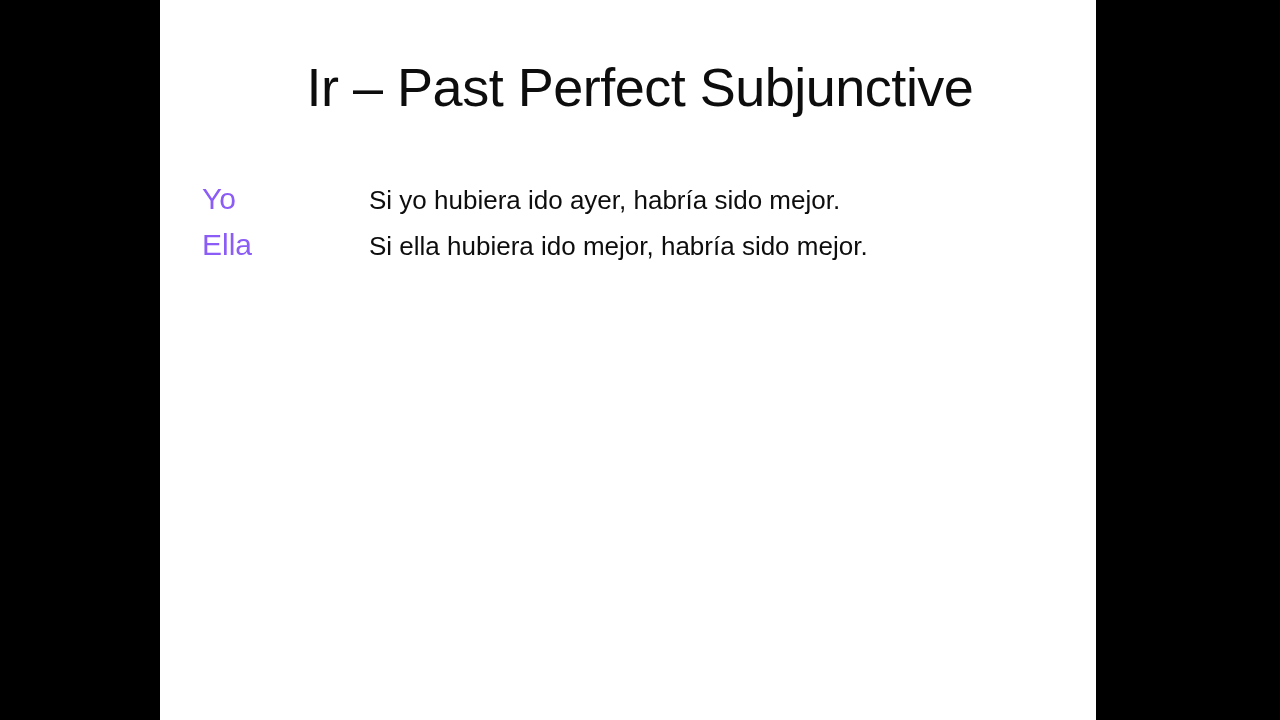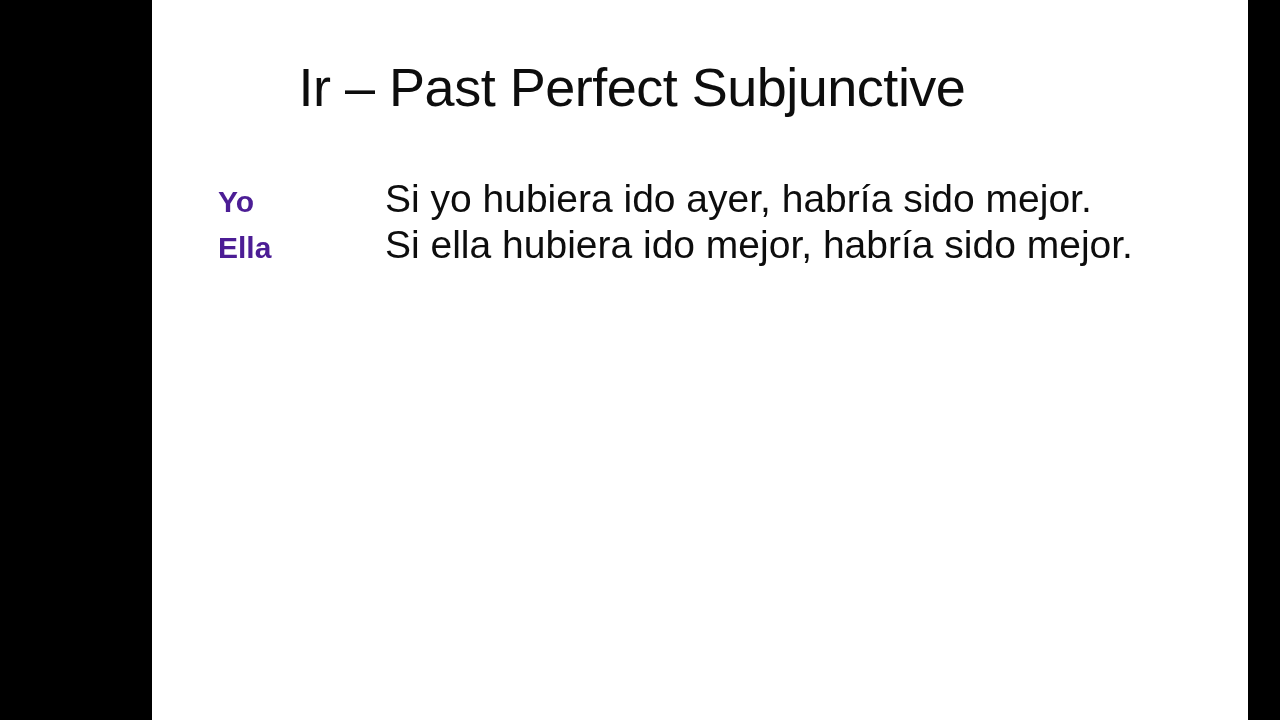--- a/index.html
+++ b/index.html
@@ -25,22 +25,22 @@
     height: 720px;
     background: #000000;
   }
   .letterbox.left  { left: 0;   width: 160px; }
   .letterbox.right { left: 1120px; width: 160px; }
 
   
   #slide-canvas {
     position: absolute;
     top: 0;
-    left: 152px;
-    width: 1096px;
+    left: 160px;
+    width: 936px;
     height: 720px;
     background: #ffffff;
   }
 
   #slide-title {
     position: absolute;
     top: 55px;
     left: 0;
     width: 960px;
     text-align: center;
@@ -64,31 +64,30 @@
     display: flex;
     align-items: baseline;
     height: 46px;
   }
 
   .pronoun-cell {
     width: 167px;
     flex: 0 0 167px;
     font-family: "Liberation Sans", "DejaVu Sans", sans-serif;
     font-size: 30px;
-    font-weight: 700;
+    font-weight: 400;
     line-height: 46px;
-    color: #4c1d95;
+    color: #8b5cf6;
     white-space: nowrap;
-    margin-left: 24px;
   }
 
   .sentence-cell {
     flex: 1 1 auto;
     font-family: "Liberation Sans", "DejaVu Sans", sans-serif;
-    font-size: 39px;
+    font-size: 26px;
     font-weight: 400;
     line-height: 46px;
     color: #0d0d0d;
     white-space: nowrap;
   }
 </style>
 </head>
 <body>
 
 <div id="slide-viewport">

